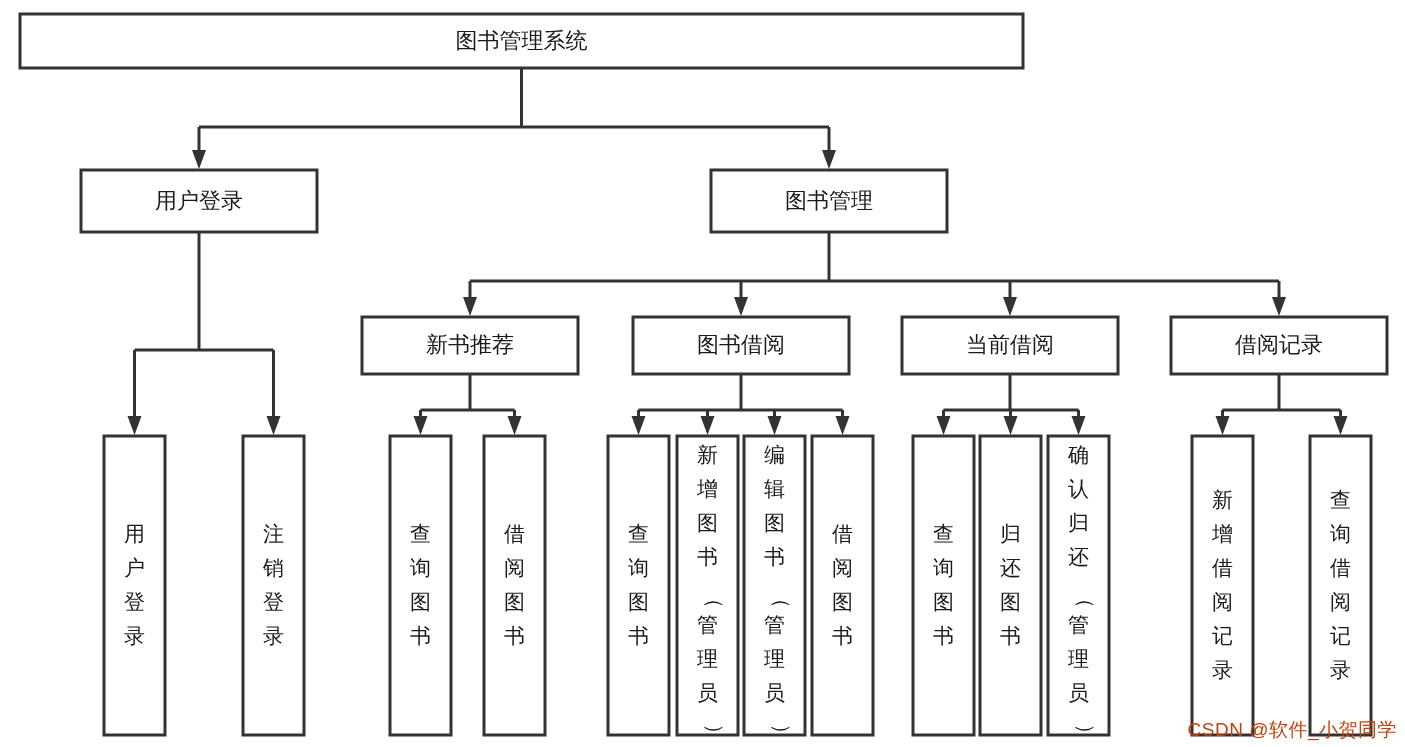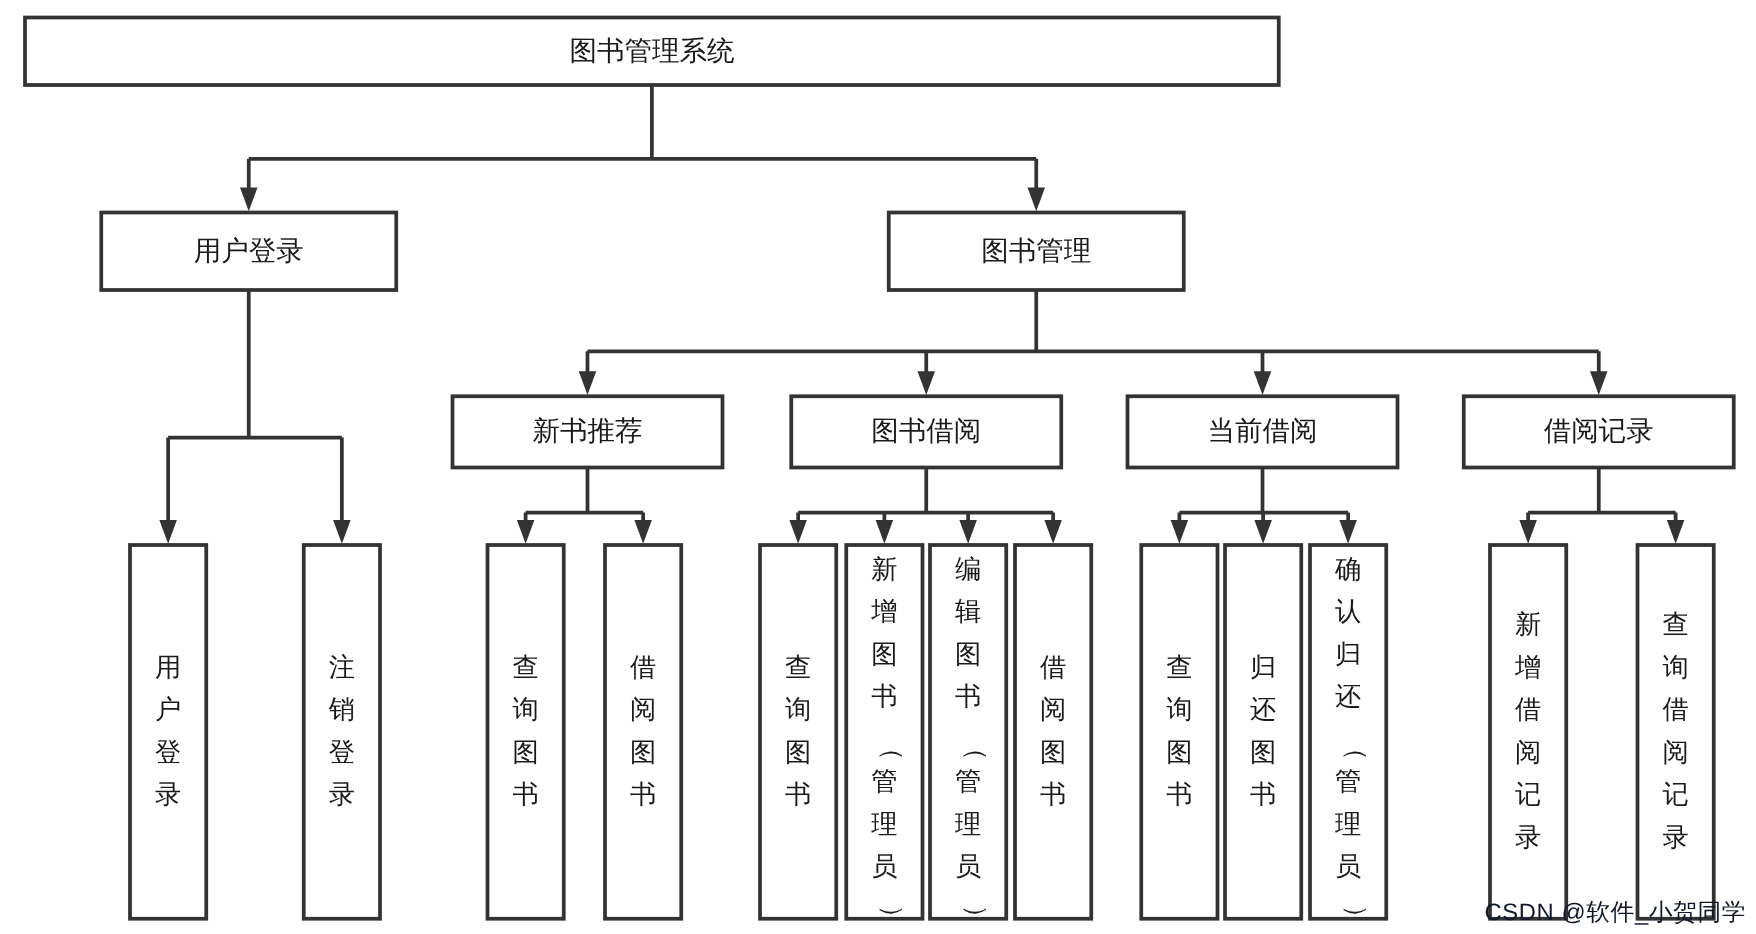--- a/index.html
+++ b/index.html
@@ -51,21 +51,21 @@
   }
   .arrow-head {
     fill: #333333;
   }
   .watermark {
     position: absolute;
     right: 8px;
     bottom: 4px;
     font-family: "Liberation Sans", "DejaVu Sans", sans-serif;
     font-size: 19px;
-    color: #0f172a;
+    color: #c2410c;
     white-space: nowrap;
     letter-spacing: 0.5px;
     user-select: none;
   }
 </style>
 </head>
 <body>
 
 <div id="chart-root">
   <svg class="diagram" viewBox="0 0 1405 747" xmlns="http://www.w3.org/2000/svg">

